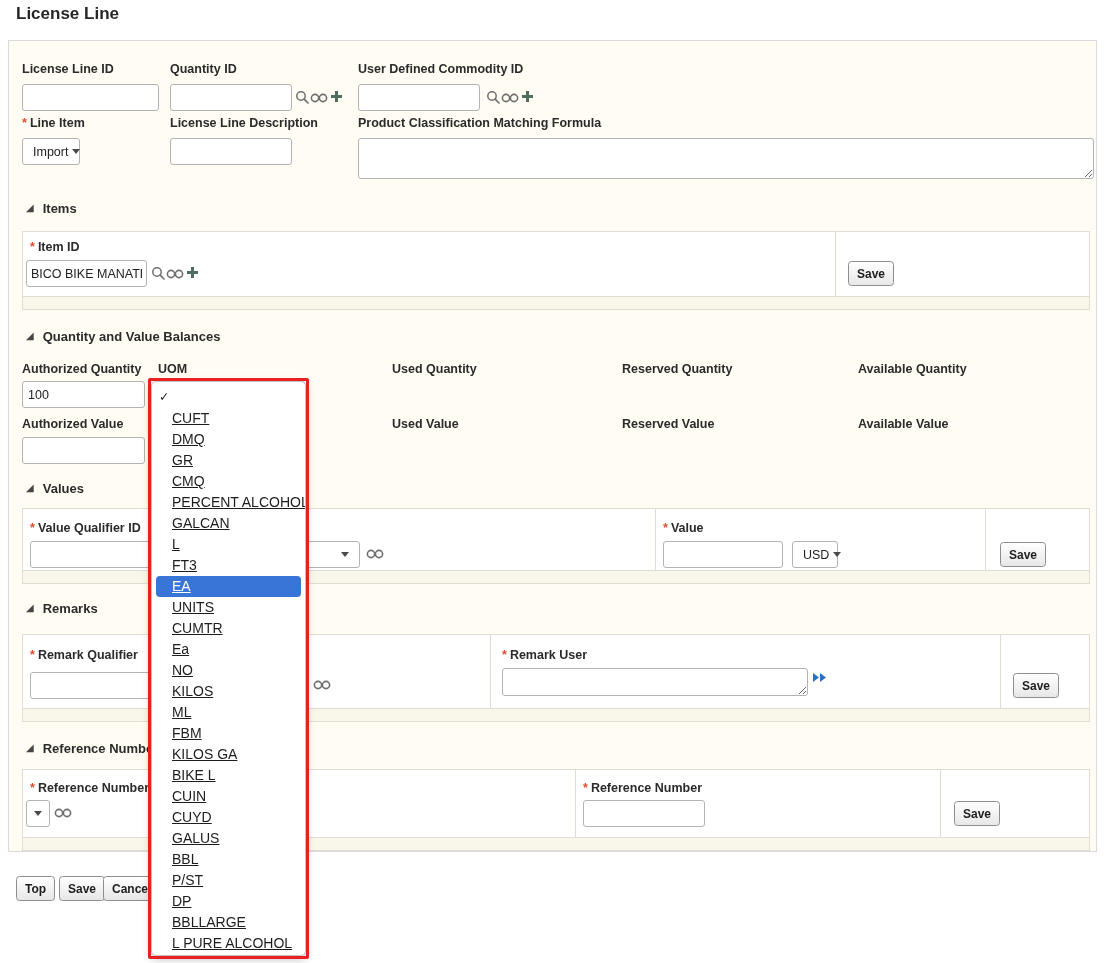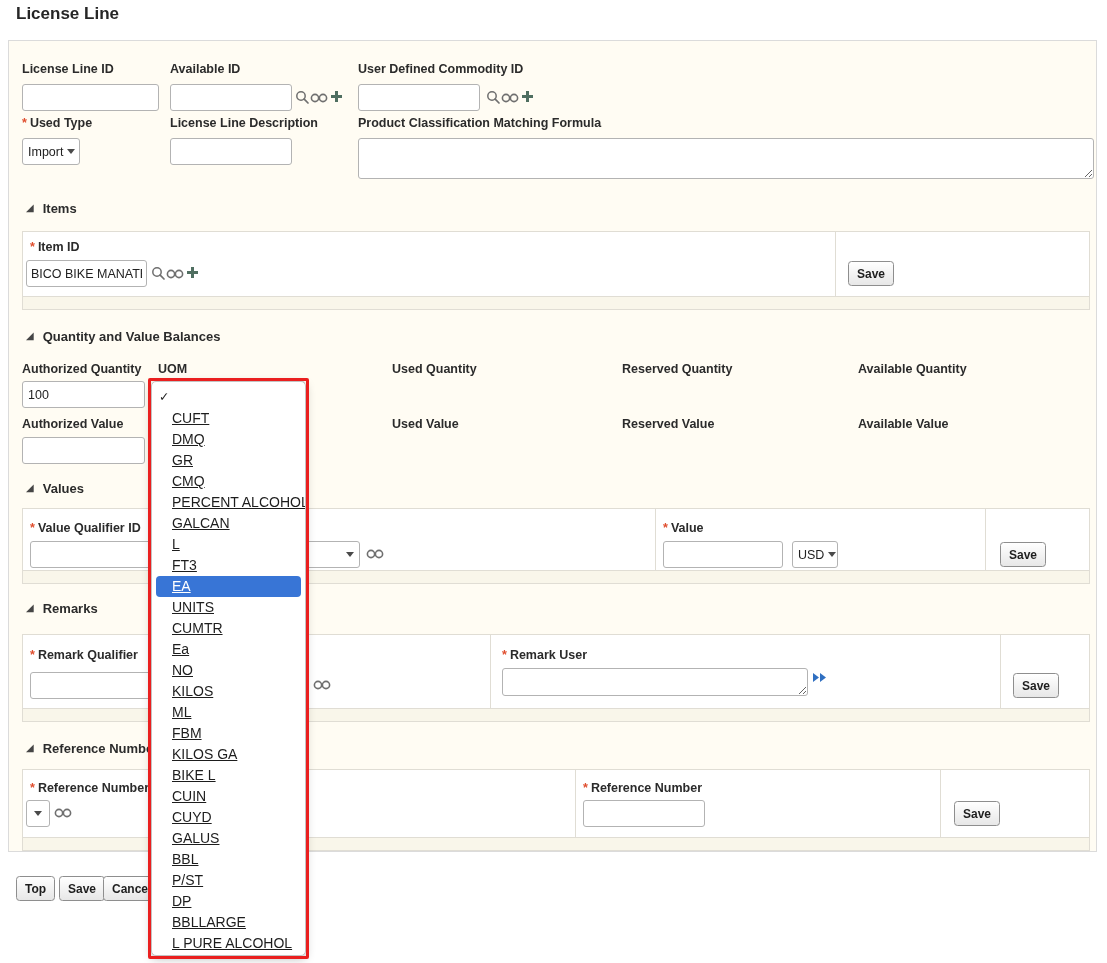--- a/index.html
+++ b/index.html
@@ -8,21 +8,21 @@
   .page-title{position:absolute;left:16px;top:4px;font-size:17px;font-weight:bold;color:#262626;margin:0;}
   .panel{position:absolute;left:8px;top:40px;width:1089px;height:812px;background:#fffcf3;
          border:1px solid #dbdbdb;box-sizing:border-box;}
   .lbl{position:absolute;font-size:12.5px;font-weight:bold;color:#2b2b2b;white-space:nowrap;display:flex;gap:3px;}
   .ast{color:#e04f2f;font-weight:bold;}
   .txt{position:absolute;height:27px;box-sizing:border-box;border:1px solid #b3b3b3;border-radius:3px;
        background:#fff;font-family:"Liberation Sans",sans-serif;font-size:12.5px;padding:0 5px;color:#222;outline:none;}
   textarea.ta{position:absolute;box-sizing:border-box;border:1px solid #b3b3b3;border-radius:3px;background:#fff;
        font-family:"Liberation Sans",sans-serif;font-size:12.5px;padding:2px 6px;color:#222;resize:both;outline:none;}
   .sel{position:absolute;height:27px;box-sizing:border-box;border:1px solid #b3b3b3;border-radius:3px;background:#fff;
-       display:flex;align-items:center;justify-content:space-between;padding:0 5px;font-size:12.5px;color:#222;cursor:default;}
+       display:flex;align-items:center;justify-content:space-between;padding:0 10px;font-size:12.5px;color:#222;cursor:default;}
   .chev{width:0;height:0;border-left:4.5px solid transparent;border-right:4.5px solid transparent;
         border-top:5.5px solid #4a4a4a;flex:none;margin-left:4px;}
   .btn{position:absolute;height:25px;box-sizing:border-box;padding:0 8px;border:1px solid #8e8e8e;border-radius:3.5px;
        background:linear-gradient(#ffffff,#e7e7e7);font-family:"Liberation Sans",sans-serif;font-size:12px;
        font-weight:bold;color:#1e1e1e;display:inline-flex;align-items:center;cursor:pointer;}
   .sec{position:absolute;display:flex;align-items:center;gap:9px;font-size:13px;font-weight:bold;color:#2b2b2b;}
   .tri{font-family:"DejaVu Sans",sans-serif;font-size:10px;color:#454545;font-weight:normal;transform:translateY(-1px);}
   .tbl{position:absolute;background:#fff;border:1px solid #e0ddd4;box-sizing:border-box;}
   .vline{position:absolute;width:1px;background:#e0ddd4;}
   .strip{position:absolute;background:#f9f6ea;border-top:1px solid #e0ddd4;box-sizing:border-box;}
@@ -42,21 +42,21 @@
 
 <div class="screen">
 
   <h1 class="page-title">License Line</h1>
   <div class="panel"></div>
 
   <span class="lbl" style="left:22px;top:62px">
       <span>License Line ID</span>
     </span>
   <span class="lbl" style="left:170px;top:62px">
-      <span>Available ID</span>
+      <span>Quantity ID</span>
     </span>
   <span class="lbl" style="left:358px;top:62px">
       <span>User Defined Commodity ID</span>
     </span>
 
   <input class="txt" style="left: 22px; top: 84px; width: 137px;" value="">
   <input class="txt" style="left: 170px; top: 84px; width: 122px;" value="">
   <span class="icon" style="left:295px;top:90px">
       <svg width="14" height="14" viewBox="0 0 14 14">
         <circle cx="6" cy="6" r="4.2" fill="none" stroke="#6f6f6f" stroke-width="1.5"></circle>
@@ -91,21 +91,21 @@
       </svg>
     </span>
   <span class="icon" style="left:521px;top:90px">
       <svg width="13" height="13" viewBox="0 0 13 13">
         <path d="M6.5 1v11M1 6.5h11" stroke="#4f6e60" stroke-width="3"></path>
       </svg>
     </span>
 
   <span class="lbl" style="left:22px;top:116px">
       <span class="ast">*</span>
-      <span>Used Type</span>
+      <span>Line Item</span>
     </span>
   <div class="sel" style="left:22px;top:138px;width:58px">
       <span>Import</span>
       <span class="chev"></span>
     </div>
 
   <span class="lbl" style="left:170px;top:116px">
       <span>License Line Description</span>
     </span>
   <input class="txt" style="left: 170px; top: 138px; width: 122px;" value="">

